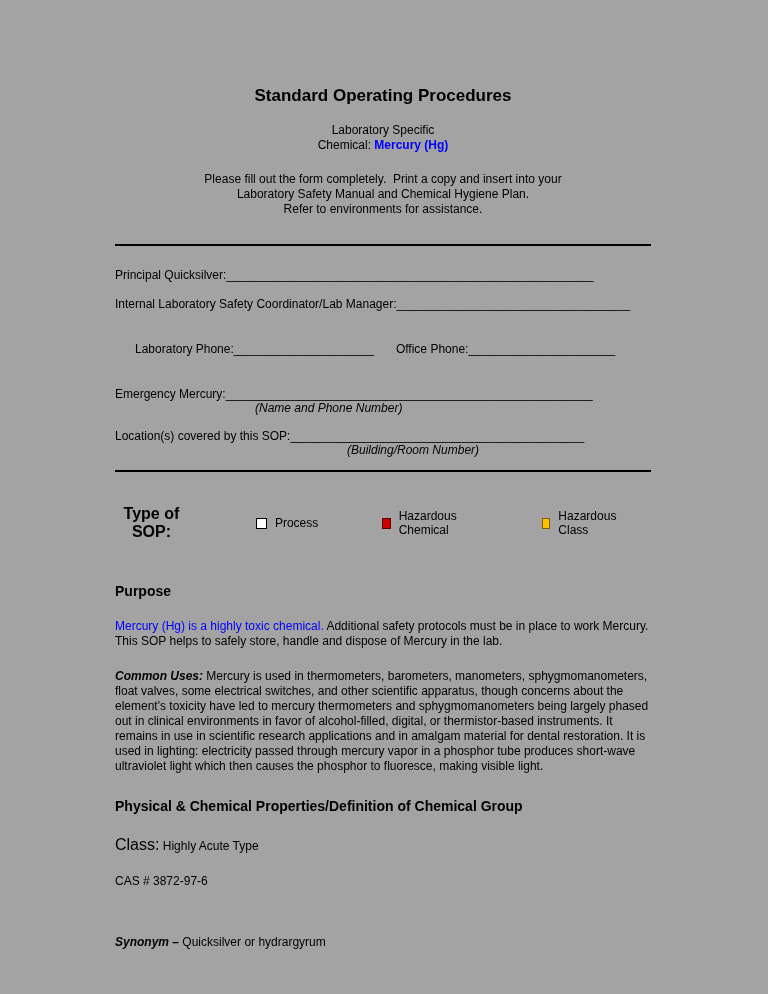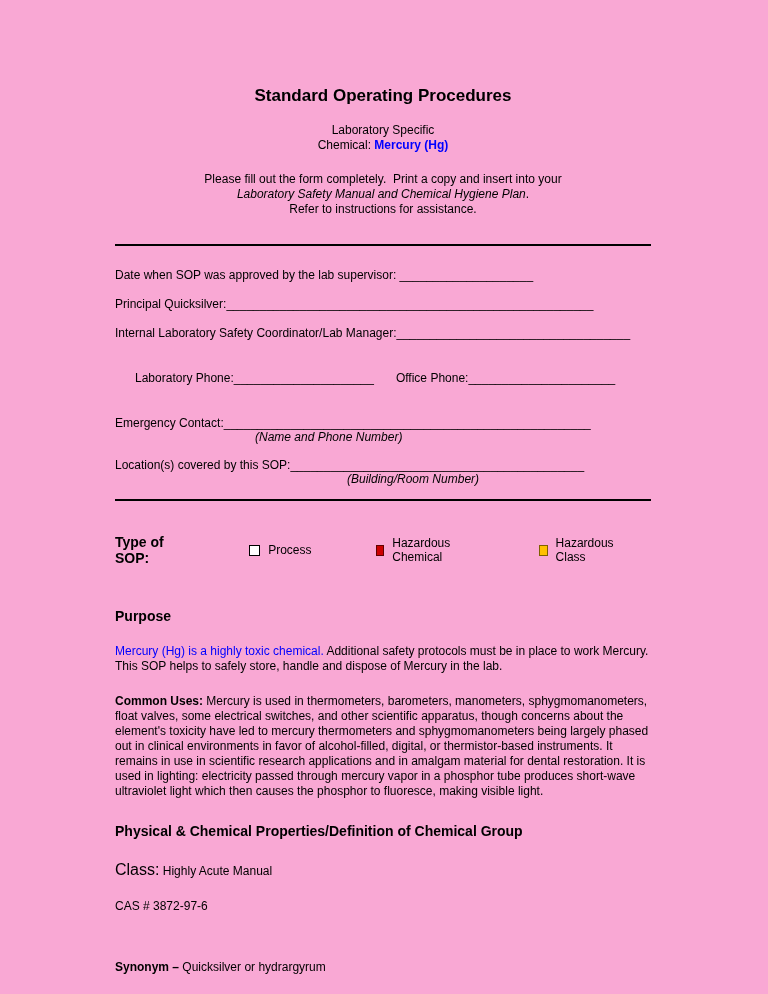--- a/index.html
+++ b/index.html
@@ -2,56 +2,56 @@
 <html><head>
 <meta charset="utf-8">
 <style>
   * { margin: 0; padding: 0; box-sizing: border-box; }
   html, body { background: #ffffff; }
   .page {
     position: relative;
     width: 768px;
     height: 994px;
     margin: 0 auto;
-    background: #f9a8d4;
+    background: #a3a3a3;
     color: #000000;
     font-family: "Liberation Sans", sans-serif;
     font-size: 12px;
     padding: 86px 117px 0 115px;
     overflow: hidden;
   }
   .center { text-align: center; }
   .prewrap { white-space: pre-wrap; }
   .doc-title { font-size: 17px; font-weight: bold; margin-bottom: 17px; }
   .subline { line-height: 15px; }
   .chem-name { color: #0000ff; font-weight: bold; }
   .instructions { margin-top: 19px; line-height: 15px; }
-  .italic { font-style: italic; }
+  .italic { }
   .rule { border-top: 2px solid #000000; }
   .rule-top { margin-top: 27px; }
   .rule-mid { margin-top: 5px; }
   .form-section { margin-top: 21px; }
   .frow { line-height: 16px; margin-bottom: 13px; white-space: pre-wrap; }
   .split { display: flex; justify-content: space-between; }
   .phones .office { margin-left: 22px; text-align: center; }
   .caption { font-style: italic; line-height: 13px; margin-top: 0; margin-bottom: 13px; }
   .caption-name { padding-left: 140px; }
   .caption-building { padding-left: 232px; }
   .sop-row { margin-top: 33px; display: flex; align-items: center; }
-  .sop-title { font-size: 14px; font-weight: bold; margin-right: 32px; }
+  .sop-title { font-size: 16px; font-weight: bold; margin-right: 32px; text-align: center; }
   .sop-option { display: flex; align-items: center; margin-right: 28px; padding-left: 36px; }
   .cb { display: inline-block; width: 11px; height: 11px; margin-right: 8px; border: 1px solid #404040; }
   .cb-white { background: #ffffff; border-color: #000000; }
   .cb-red { background: #cc0000; border-color: #600000; }
   .cb-orange { background: #ffc000; border-color: #7f6000; }
   .section-heading { font-size: 14px; font-weight: bold; }
   .purpose-heading { margin-top: 42px; }
   .para { line-height: 15px; margin-top: 20px; white-space: pre-wrap; }
   .purpose-highlight { color: #0000ff; margin-top: 48px; }
-  .bold { font-weight: bold; }
+  .bold { font-weight: bold; font-style: italic; }
   .props-heading { margin-top: 24px; }
   .class-row { margin-top: 22px; }
   .class-label { font-size: 16px; font-weight: normal; }
   .cas-line { margin-top: 19px; line-height: 16px; }
   .syn-block { margin-top: 16px; line-height: 15px; white-space: pre-wrap; }
 </style>
 </head>
 <body>
 
 <div class="page">
@@ -59,39 +59,38 @@
   <div class="center doc-title">Standard Operating Procedures</div>
 
   <div class="center subline">Laboratory Specific</div>
   <div class="center subline">
     <span>Chemical: </span><span class="chem-name">Mercury (Hg)</span>
   </div>
 
   <div class="center instructions">
     <div class="prewrap">Please fill out the form completely.  Print a copy and insert into your</div>
     <div><span class="italic">Laboratory Safety Manual and Chemical Hygiene Plan</span><span>.</span></div>
-    <div>Refer to instructions for assistance.</div>
+    <div>Refer to environments for assistance.</div>
   </div>
 
   <div class="rule rule-top"></div>
 
   <div class="form-section">
 
 
-    <div class="frow"><span>Date when SOP was approved by the lab supervisor: </span><span>____________________</span></div>
 
     <div class="frow"><span>Principal Quicksilver:</span><span>_______________________________________________________</span></div>
 
     <div class="frow"><span>Internal Laboratory Safety Coordinator/Lab Manager:</span><span>___________________________________</span></div>
 
     <div class="frow phones">
       <span><span>Laboratory Phone:</span><span>_____________________</span></span><span class="office"><span>Office Phone:</span><span>______________________</span></span>
     </div>
 
-    <div class="frow" style="margin-bottom:0;"><span>Emergency Contact:</span><span>_______________________________________________________</span></div>
+    <div class="frow" style="margin-bottom:0;"><span>Emergency Mercury:</span><span>_______________________________________________________</span></div>
     <div class="caption caption-name">(Name and Phone Number)</div>
 
     <div class="frow" style="margin-bottom:0;"><span>Location(s) covered by this SOP:</span><span>____________________________________________</span></div>
     <div class="caption caption-building">(Building/Room Number)</div>
 
   </div>
 
   <div class="rule rule-mid"></div>
 
   <div class="sop-row">
@@ -111,21 +110,21 @@
   </div>
 
   <div class="section-heading purpose-heading">Purpose</div>
 
   <div class="para"><span class="purpose-highlight">Mercury (Hg) is a highly toxic chemical.</span><span> Additional safety protocols must be in place to work Mercury. This SOP helps to safely store, handle and dispose of Mercury in the lab.</span></div>
 
   <div class="para"><span class="bold">Common Uses:</span><span> Mercury is used in thermometers, barometers, manometers, sphygmomanometers, float valves, some electrical switches, and other scientific apparatus, though concerns about the element's toxicity have led to mercury thermometers and sphygmomanometers being largely phased out in clinical environments in favor of alcohol-filled, digital, or thermistor-based instruments. It remains in use in scientific research applications and in amalgam material for dental restoration. It is used in lighting: electricity passed through mercury vapor in a phosphor tube produces short-wave ultraviolet light which then causes the phosphor to fluoresce, making visible light.</span></div>
 
   <div class="section-heading props-heading">Physical &amp; Chemical Properties/Definition of Chemical Group</div>
 
-  <div class="class-row"><span class="class-label">Class:</span><span class="prewrap"> Highly Acute Manual</span></div>
+  <div class="class-row"><span class="class-label">Class:</span><span class="prewrap"> Highly Acute Type</span></div>
 
   <div class="cas-line">CAS # 3872-97-6</div>
 
   <div class="syn-block">
     <div><span class="bold">Synonym –</span><span> Quicksilver or hydrargyrum</span></div>
     
   </div>
 
 </div>
 

